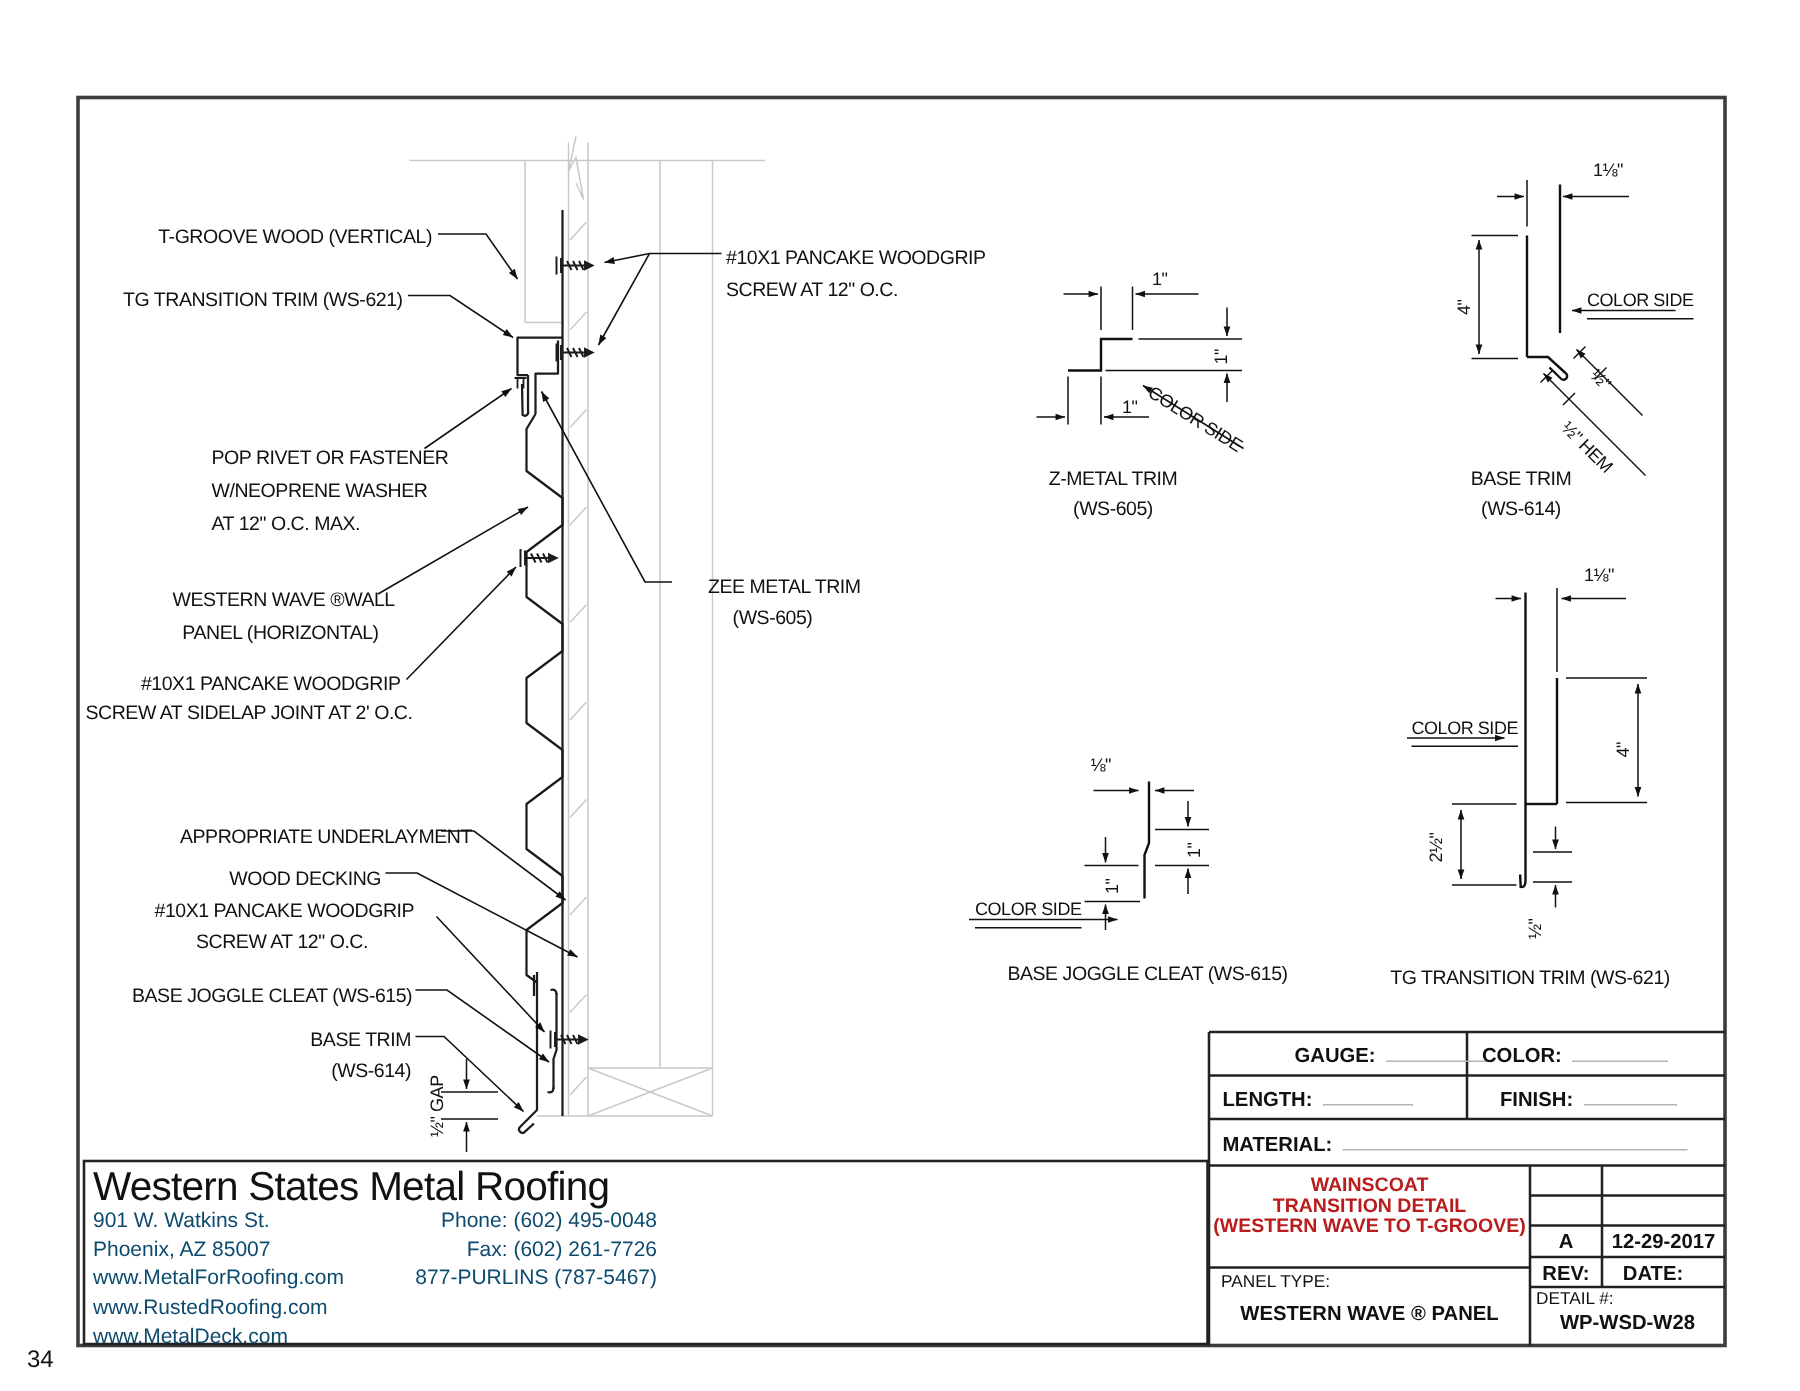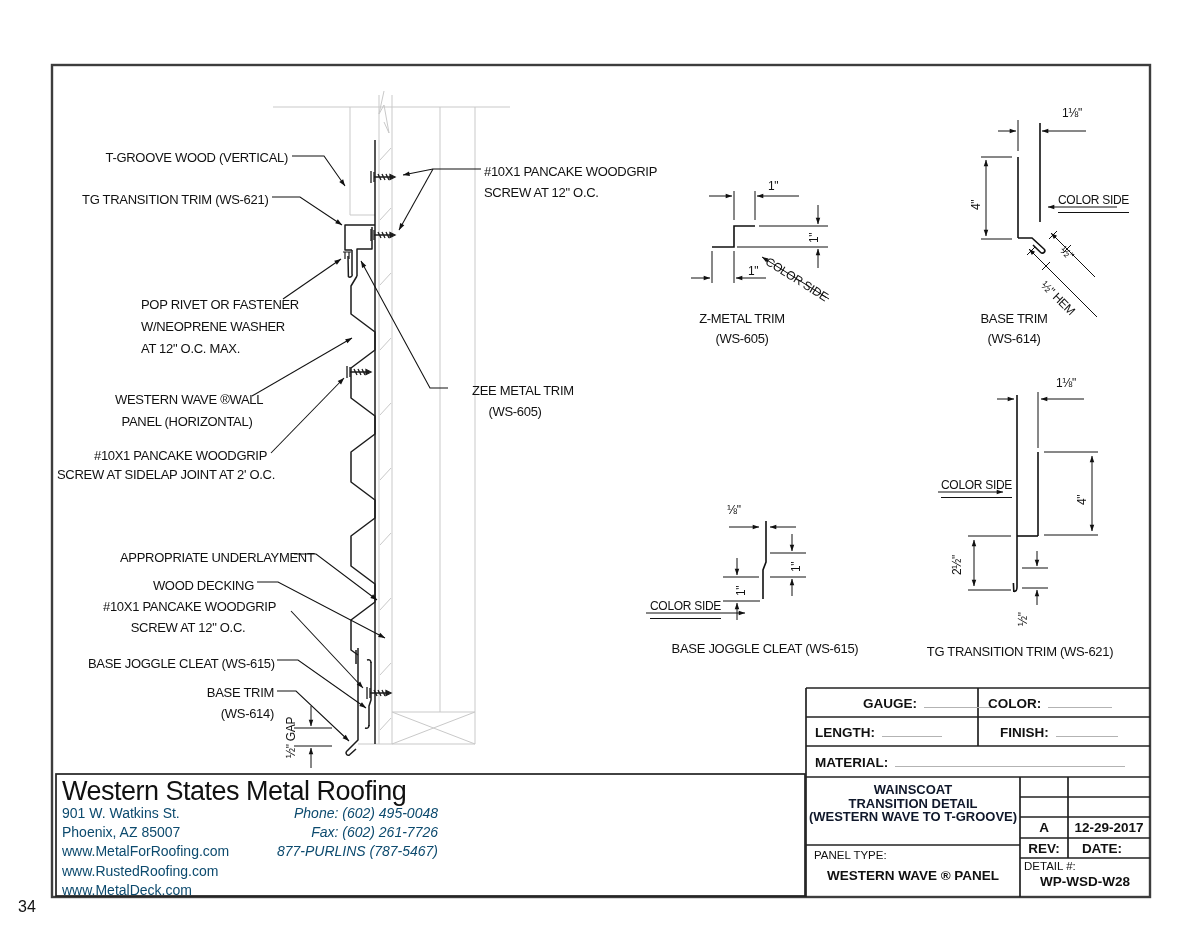--- a/index.html
+++ b/index.html
@@ -8,21 +8,21 @@
   .cad{position:absolute;font-size:13px;letter-spacing:-0.3px;color:#111;white-space:nowrap;line-height:21px;}
   .cad.small{font-size:12px;}
   .r{text-align:right;}
   .c{text-align:center;}
   .rot{transform-origin:0 0;}
   .us{border-bottom:1.5px solid #111;padding-bottom:1px;}
   .tb{position:absolute;font-size:13.5px;font-weight:600;color:#111;white-space:nowrap;}
   .tb .blank{display:inline-block;border-bottom:1.5px solid #b3b3b3;height:11px;margin-left:7px;}
   .company-name{position:absolute;font-size:27px;color:#111;white-space:nowrap;letter-spacing:-0.5px;}
   .info{position:absolute;font-size:14px;line-height:19.2px;color:#0c4a6e;white-space:nowrap;}
-  .dt{position:absolute;font-size:13px;font-weight:700;line-height:13.6px;color:#0f172a;}
+  .dt{position:absolute;font-size:13px;font-weight:700;line-height:13.6px;color:#b91c1c;}
   .pageno{position:absolute;font-size:16px;color:#111;}
 </style>
 </head>
 <body>
 
 <svg class="abs" style="left:0;top:0" width="1200" height="927" viewBox="0 0 1200 927">
   <defs>
     <marker id="arr" viewBox="0 0 10 10" refX="9.4" refY="5" markerWidth="13" markerHeight="7" orient="auto-start-reverse">
       <path d="M 0.4,1.8 L 9.6,5 L 0.4,8.2 Z" fill="#111"></path>
     </marker>
@@ -283,21 +283,21 @@
 <div class="cad c" style="left:895px;top:641px;width:250px;">TG TRANSITION TRIM (WS-621)</div>
 
 <div class="company-name" style="left:62px;top:776px;">Western States Metal Roofing</div>
 <div class="info" style="left:62px;top:804px;">
   <div>901 W. Watkins St.</div>
   <div>Phoenix, AZ 85007</div>
   <div>www.MetalForRoofing.com</div>
   <div>www.RustedRoofing.com</div>
   <div>www.MetalDeck.com</div>
 </div>
-<div class="info r" style="left:238px;top:804px;width:200px;text-align:right;font-style:italic;">
+<div class="info r" style="left:238px;top:804px;width:200px;text-align:right;">
   <div>Phone: (602) 495-0048</div>
   <div>Fax: (602) 261-7726</div>
   <div>877-PURLINS (787-5467)</div>
 </div>
 
 <div class="tb" style="left:815px;top:696px;margin-left:48px;"><span>GAUGE:</span><span class="blank" style="width:68px;"></span></div>
 <div class="tb" style="left:988px;top:696px;"><span>COLOR:</span><span class="blank" style="width:64px;"></span></div>
 <div class="tb" style="left:815px;top:725px;"><span>LENGTH:</span><span class="blank" style="width:60px;"></span></div>
 <div class="tb" style="left:988px;top:725px;padding-left:12px;"><span>FINISH:</span><span class="blank" style="width:62px;"></span></div>
 <div class="tb" style="left:815px;top:755px;"><span>MATERIAL:</span><span class="blank" style="width:230px;"></span></div>

